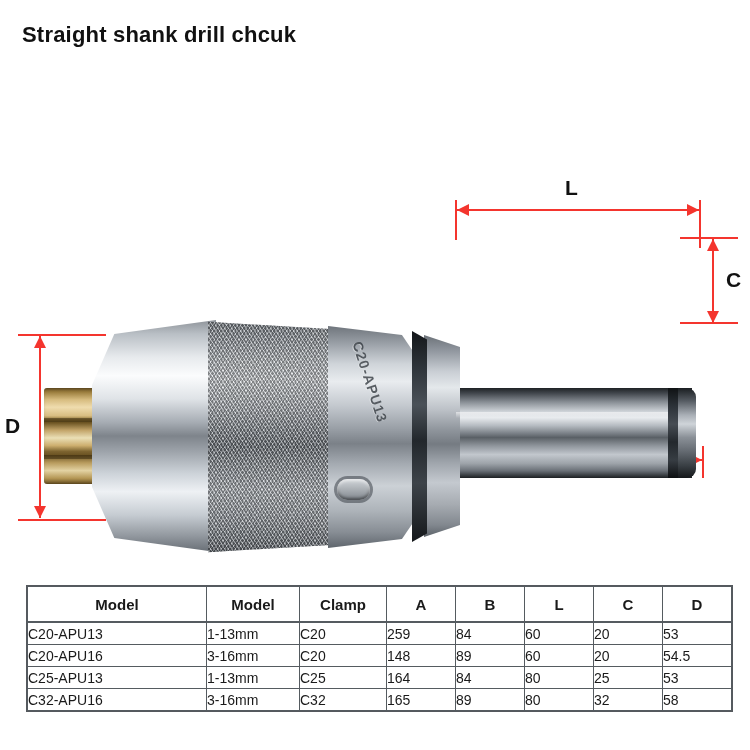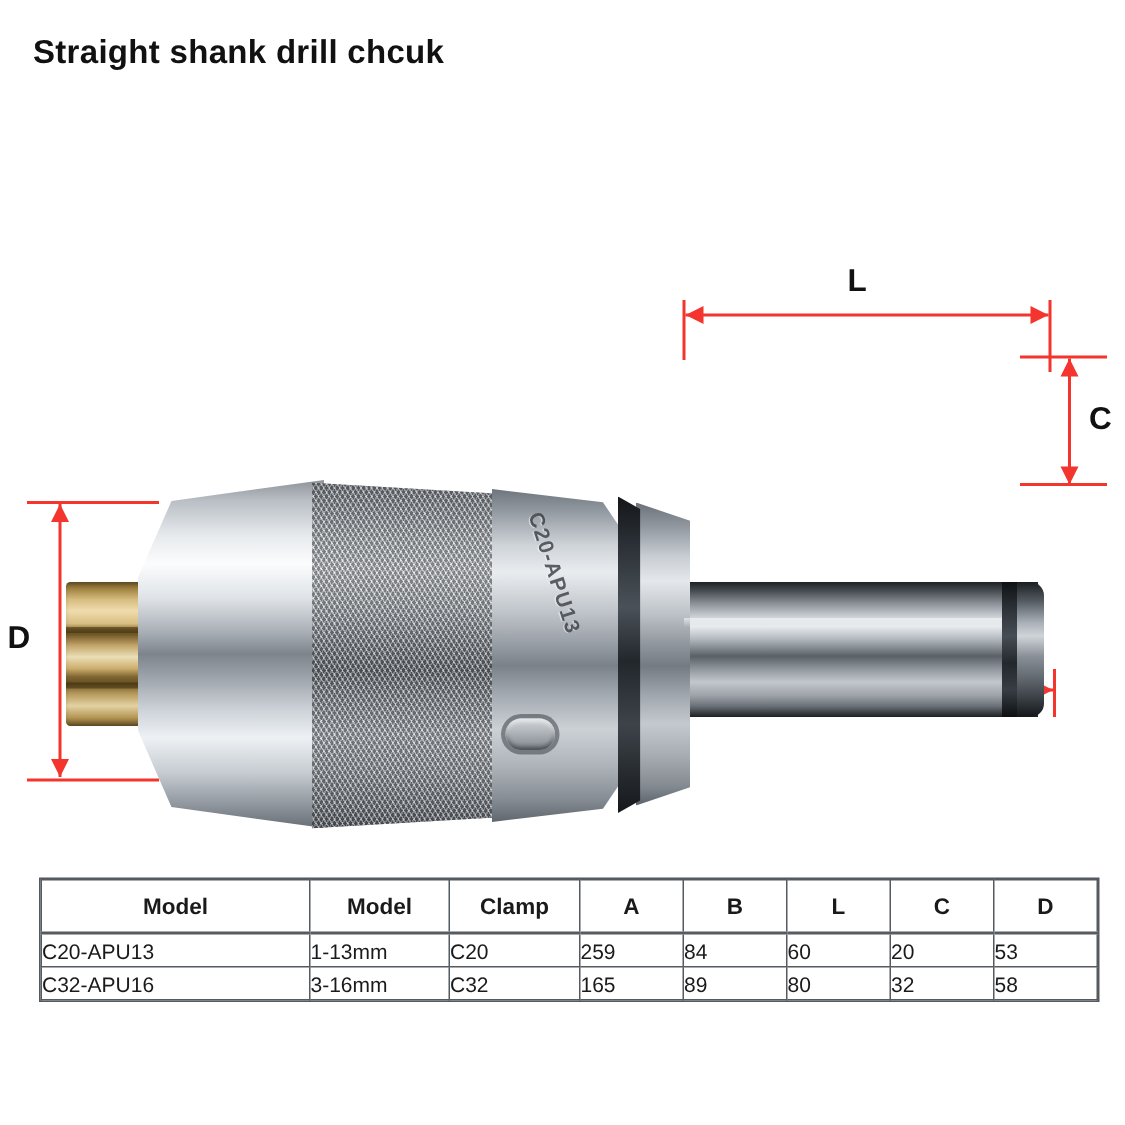--- a/index.html
+++ b/index.html
@@ -372,20 +372,40 @@
         <td>C20-APU13</td>
         <td>1-13mm</td>
         <td>C20</td>
         <td>259</td>
         <td>84</td>
         <td>60</td>
         <td>20</td>
         <td>53</td>
       </tr>
       <tr>
+        <td>C20-APU16</td>
+        <td>3-16mm</td>
+        <td>C20</td>
+        <td>148</td>
+        <td>89</td>
+        <td>60</td>
+        <td>20</td>
+        <td>54.5</td>
+      </tr>
+      <tr>
+        <td>C25-APU13</td>
+        <td>1-13mm</td>
+        <td>C25</td>
+        <td>164</td>
+        <td>84</td>
+        <td>80</td>
+        <td>25</td>
+        <td>53</td>
+      </tr>
+      <tr>
         <td>C32-APU16</td>
         <td>3-16mm</td>
         <td>C32</td>
         <td>165</td>
         <td>89</td>
         <td>80</td>
         <td>32</td>
         <td>58</td>
       </tr>
     </tbody>

